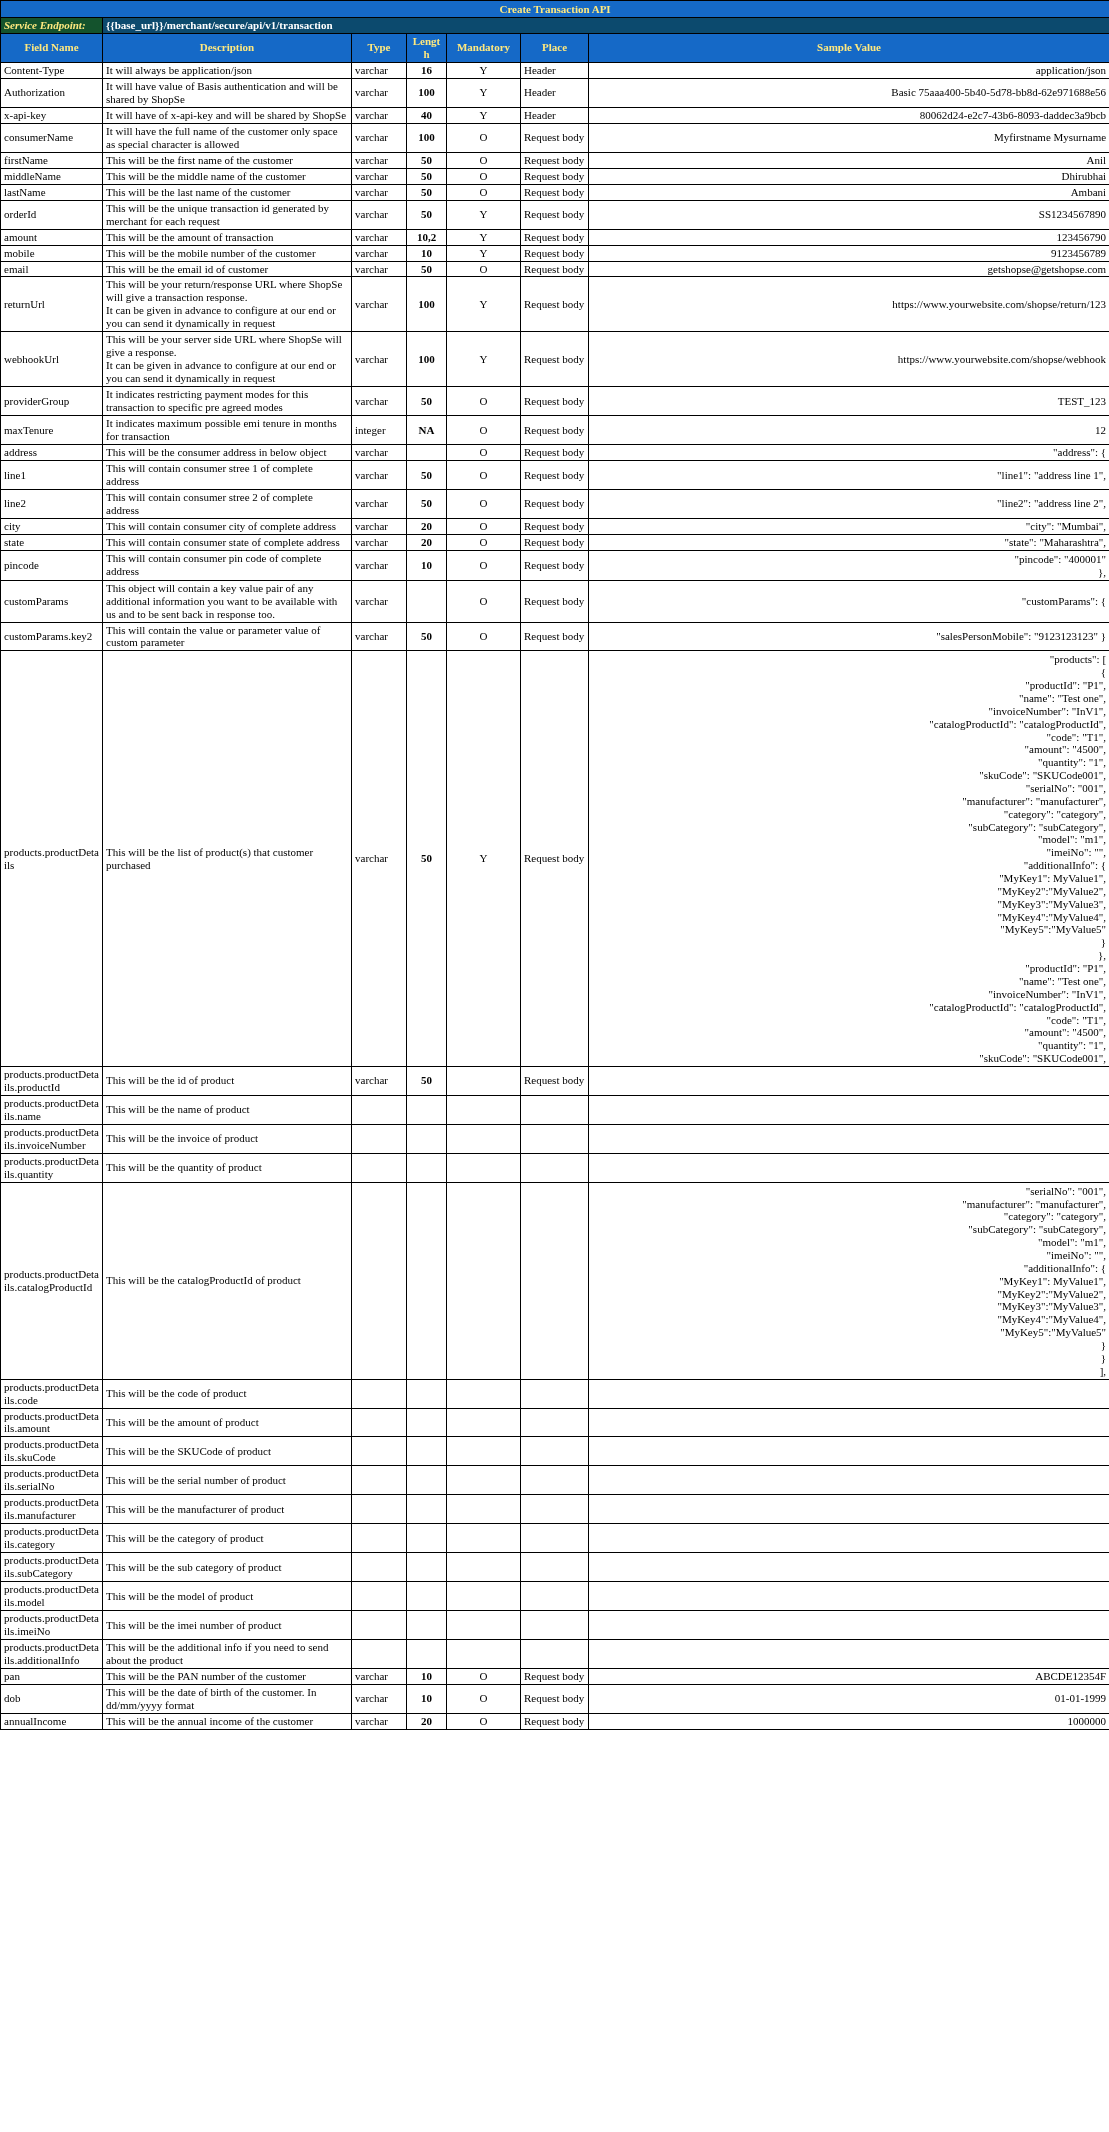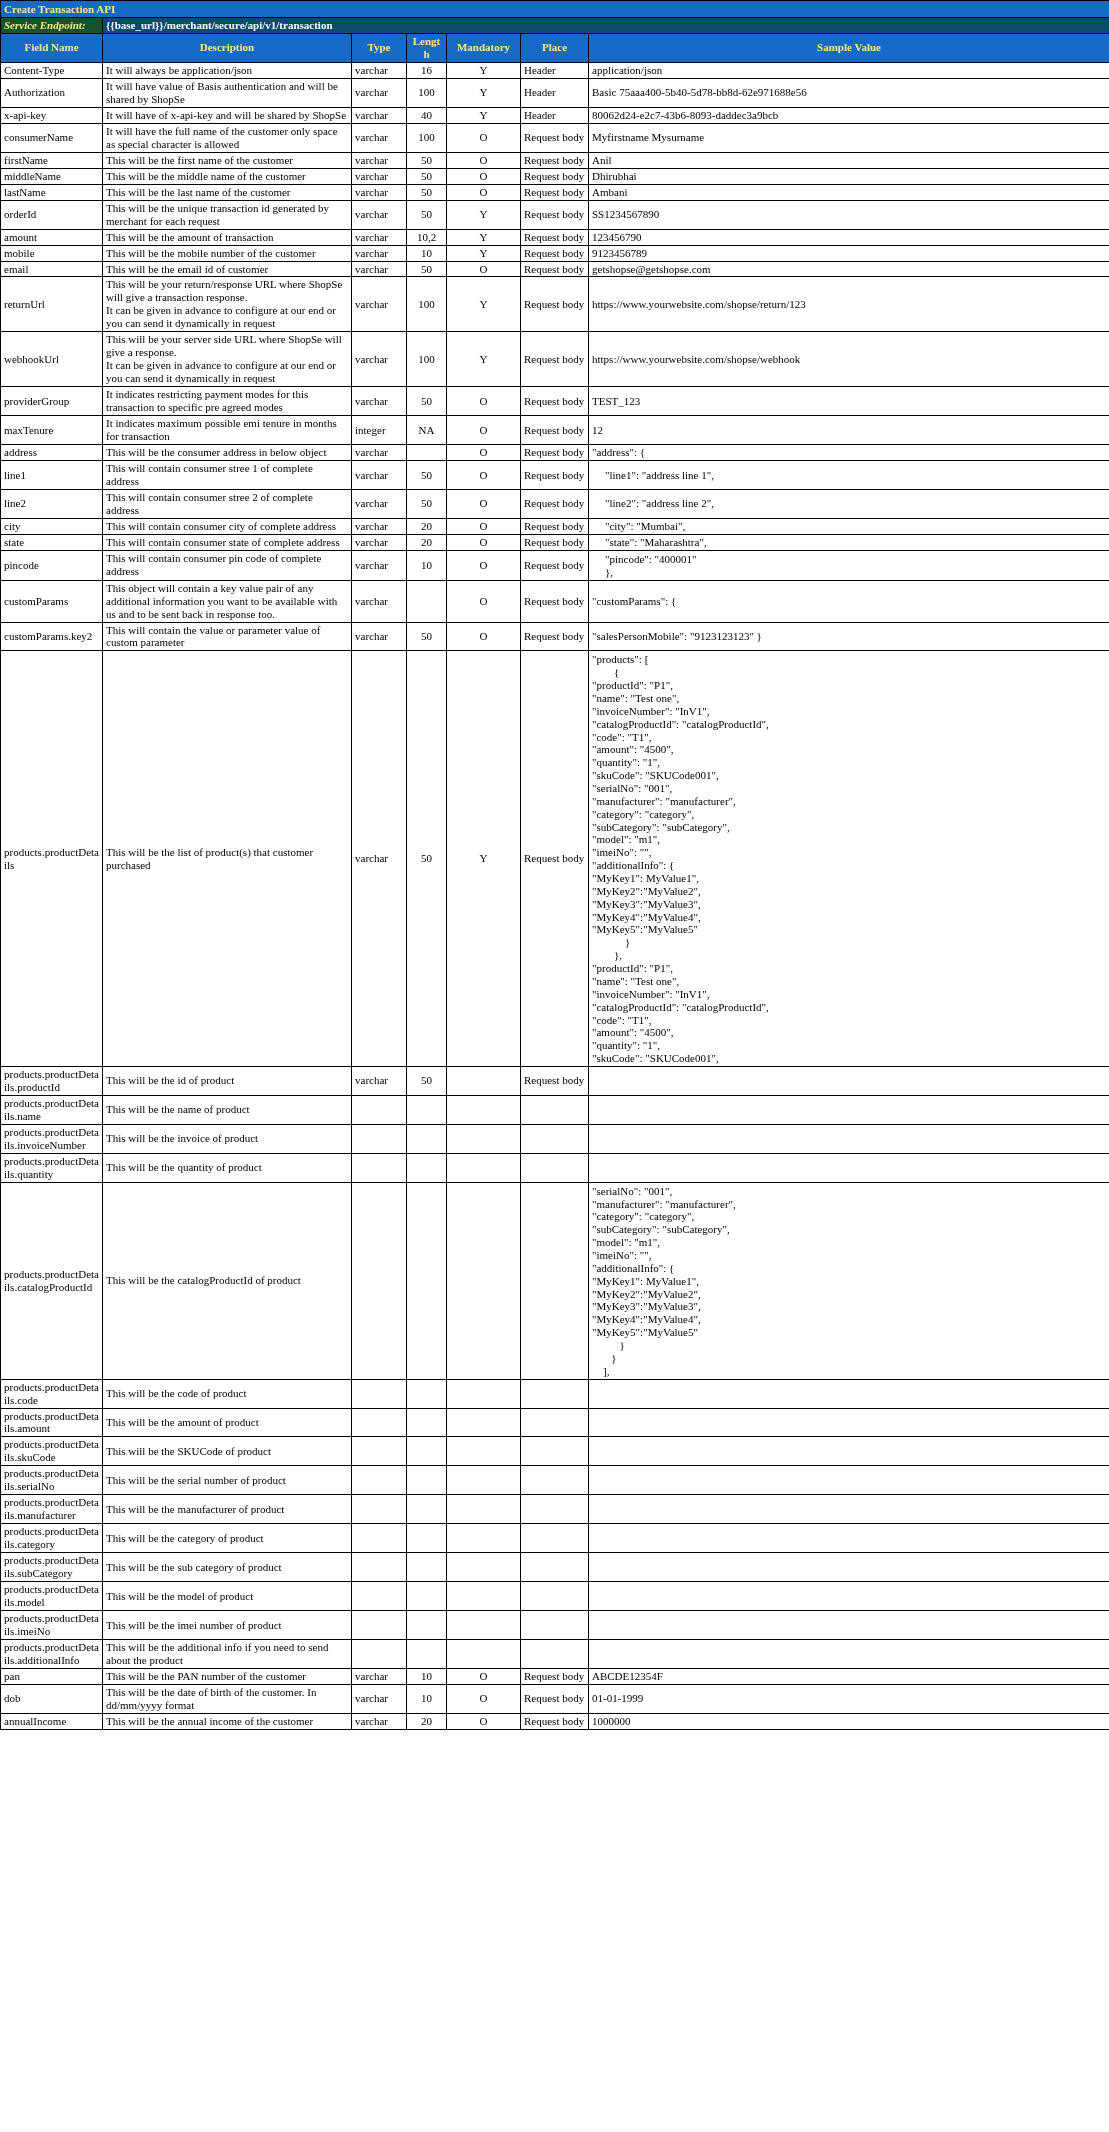--- a/index.html
+++ b/index.html
@@ -24,21 +24,21 @@
     line-height: 1.18;
     vertical-align: middle;
     overflow: hidden;
     word-wrap: break-word;
   }
   
   .title-cell {
     background: #1569c7;
     color: #ffe97f;
     font-weight: bold;
-    text-align: left;
+    text-align: center;
     font-size: 13px;
     height: 17px;
     padding: 1px 3px;
   }
   
   .endpoint-label {
     background: #14532d;
     color: #ffe97f;
     font-weight: bold;
     font-size: 13px;
@@ -59,24 +59,24 @@
     color: #ffe97f;
     font-weight: bold;
     font-size: 13px;
     text-align: center;
     height: 18px;
   }
   
   .c-field   { text-align: left; }
   .c-desc    { text-align: left; }
   .c-type    { text-align: left; }
-  .c-length  { text-align: center; }
+  .c-length  { text-align: center; font-weight: bold; }
   .c-mand    { text-align: center; }
   .c-place   { text-align: left; }
-  .c-sample  { text-align: left; vertical-align: top; margin-left: 40px; }
+  .c-sample  { text-align: right; vertical-align: top; margin-left: 40px; }
 
   .c-sample.pre {
     white-space: pre-wrap;
     line-height: 1.17;
     padding-top: 2px;
   }
   .c-desc.multi { white-space: pre-line; }
   .c-sample.indent { padding-left: 16px; }
 
   .link {

